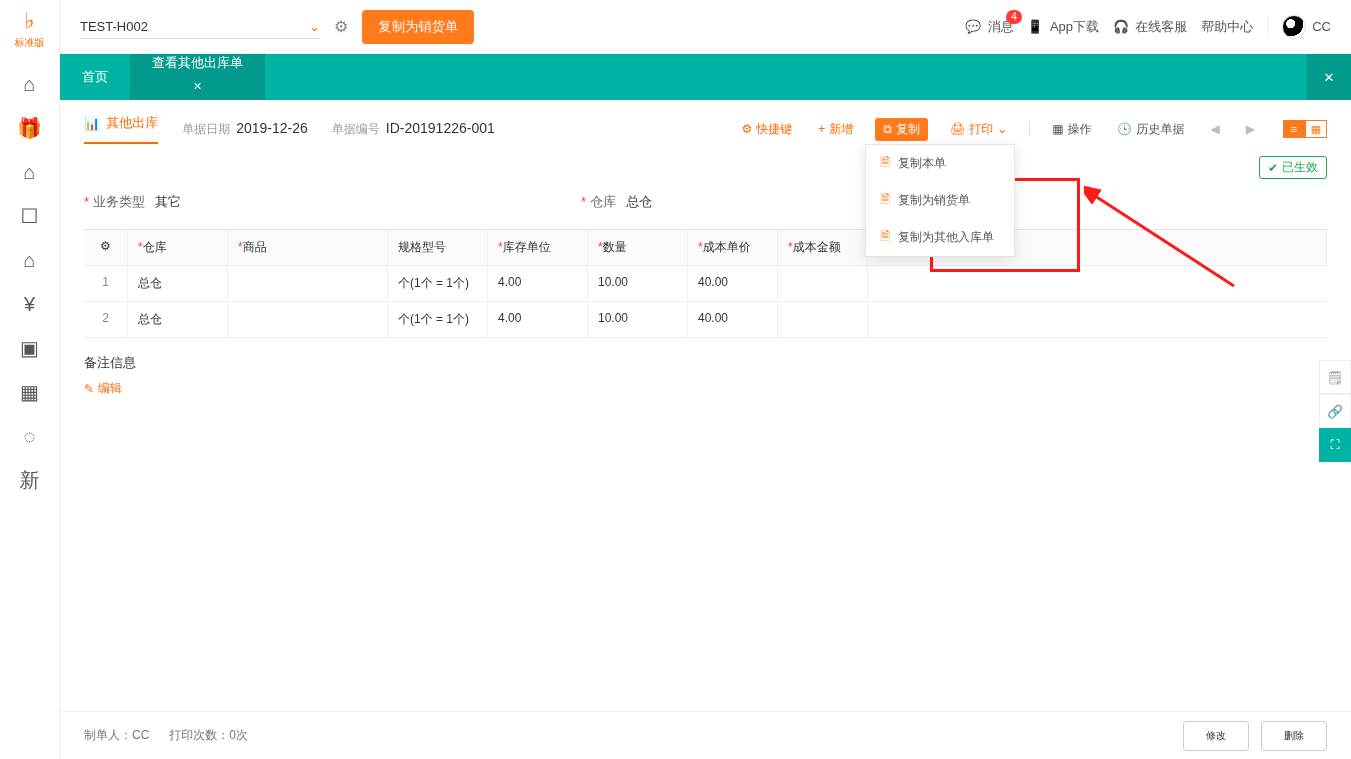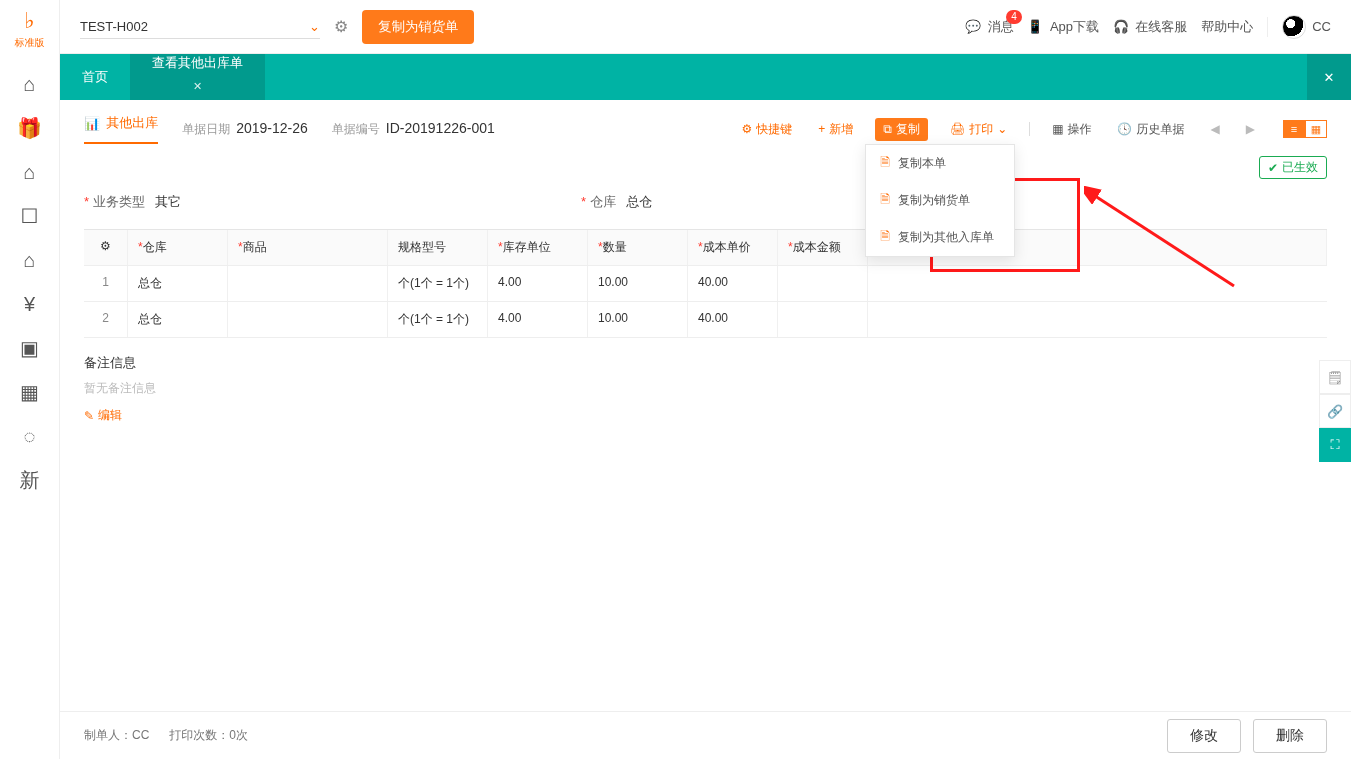--- a/index.html
+++ b/index.html
@@ -83,21 +83,21 @@
 
 
 .notes { padding: 16px 24px; }
 .notes .t { font-size: 13px; margin-bottom: 8px; }
 .notes .empty { color: #bbb; font-size: 12px; margin-bottom: 10px; }
 .notes .editlink { color: #ff6a00; font-size: 12px; cursor: pointer; display: inline-flex; align-items: center; gap: 4px; }
 
 
 .footer { position: absolute; left: 0; right: 0; bottom: 0; height: 48px; background: #fff; border-top: 1px solid #eee; display: flex; align-items: center; padding: 0 24px; font-size: 12px; color: #777; }
 .footer .spacer { flex: 1; }
-.footer button { background: #fff; border: 1px solid #ccc; padding: 7px 22px; margin-left: 12px; border-radius: 3px; cursor: pointer; font-size: 14px; color: #333; }
+.footer button { background: #fff; border: 1px solid #ccc; padding: 7px 22px; margin-left: 12px; border-radius: 3px; cursor: pointer; font-size: 10px; color: #333; }
 
 
 .side-tools { position: absolute; right: 0; top: 260px; display: flex; flex-direction: column; }
 .side-tools span { width: 32px; height: 34px; background: #fff; border: 1px solid #eee; display: flex; align-items: center; justify-content: center; color: #888; cursor: pointer; }
 .side-tools span.accent { background: #00b3a4; color: #fff; border-color: #00b3a4; }
 
 
 .anno { position: absolute; color: #ff1a1a; font-size: 16px; line-height: 1.5; pointer-events:none; z-index: 25; }
 .arrow { position: absolute; z-index: 25; }
 </style>
@@ -275,21 +275,20 @@
             <div>个(1个 = 1个)</div>
             <div>4.00</div>
             <div>10.00</div>
             <div>40.00</div>
             <div></div>
           </div>
         </div>
 
         <div class="notes">
           <div class="t">备注信息</div>
-          <div class="empty">暂无备注信息</div>
           <div class="editlink">
               <span>✎</span>
               <span>编辑</span>
             </div>
         </div>
       </div>
 
       <div class="red-box" style="top:78px; left:870px; width:150px; height:94px;"></div>
 
       <svg class="arrow" style="top:86px; left:1024px;" width="160" height="110">

